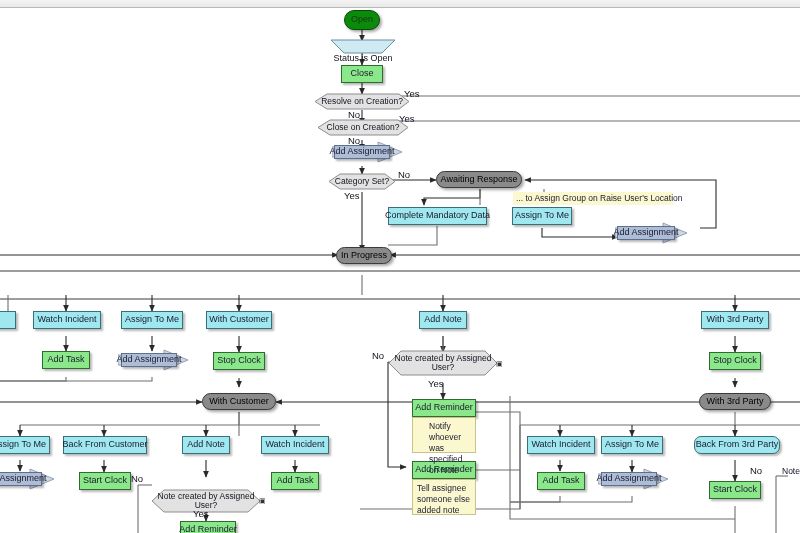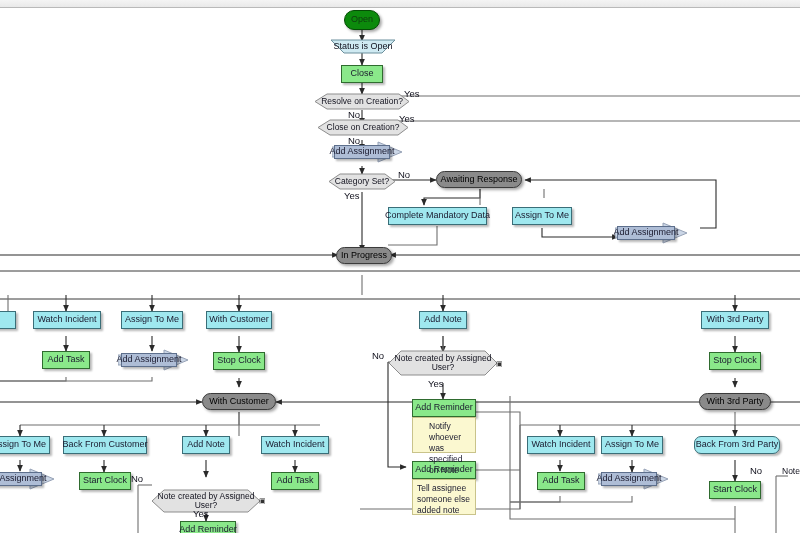--- a/index.html
+++ b/index.html
@@ -204,21 +204,21 @@
       <path d="M776,467 V524"></path>
       <path d="M776,467 h12"></path>
     </g>
   </svg>
 
   <div class="node terminator" style="left:344px;top:1px;width:36px;height:20px;">Open</div>
 
   <svg class="hexbg" style="left:330px;top:30px;" width="66" height="16">
     <polygon points="1,1 65,1 52,14 14,14" fill="#cfeaf2" stroke="#6b8f9c" stroke-width="1"></polygon>
   </svg>
-  <div class="node flatdec" style="left:330px;top:30px;width:66px;height:16px;">Status is Open</div>
+  <div class="node flatdec" style="left:330px;top:42px;width:66px;height:16px;">Status is Open</div>
 
   <div class="node green" style="left:341px;top:56px;width:42px;height:18px;">Close</div>
 
   <svg class="hexbg" style="left:313px;top:84px;" width="98" height="17">
     <polygon points="2,8.5 14,1 86,1 96,8.5 86,16 14,16" fill="#e2e2e2" stroke="#8d8d8d" stroke-width="1"></polygon>
   </svg>
   <div class="node decision" style="left:313px;top:84px;width:98px;height:17px;">Resolve on Creation?</div>
 
   <svg class="hexbg" style="left:316px;top:110px;" width="94" height="17">
     <polygon points="2,8.5 14,1 82,1 92,8.5 82,16 14,16" fill="#e2e2e2" stroke="#8d8d8d" stroke-width="1"></polygon>
@@ -231,20 +231,21 @@
   <div class="node assign-plate" style="left:334px;top:136px;width:56px;height:14px;">Add Assignment</div>
 
   <svg class="hexbg" style="left:327px;top:164px;" width="70" height="17">
     <polygon points="2,8.5 13,1 58,1 68,8.5 58,16 13,16" fill="#e2e2e2" stroke="#8d8d8d" stroke-width="1"></polygon>
   </svg>
   <div class="node decision" style="left:327px;top:164px;width:70px;height:17px;">Category Set?</div>
 
 
   <div class="node state" style="left:436px;top:162px;width:86px;height:17px;">Awaiting Response</div>
 
+  <div class="note nb" style="left:513px;top:183px;width:160px;height:13px;padding:1px 3px;white-space:nowrap;">... to Assign Group on Raise User's Location</div>
 
   <div class="node cyan" style="left:388px;top:198px;width:99px;height:18px;">Complete Mandatory Data</div>
 
   <div class="node cyan" style="left:512px;top:198px;width:60px;height:18px;">Assign To Me</div>
 
   <svg class="assign-arrow" style="left:615px;top:213px;" width="74" height="24">
     <polygon points="0,6 48,6 48,1 72,11 48,21 48,16 0,16" fill="#c6d2e4" stroke="#8a97ad" stroke-width="1" opacity="0.9"></polygon>
   </svg>
   <div class="node assign-plate" style="left:617px;top:217px;width:58px;height:14px;">Add Assignment</div>
 

